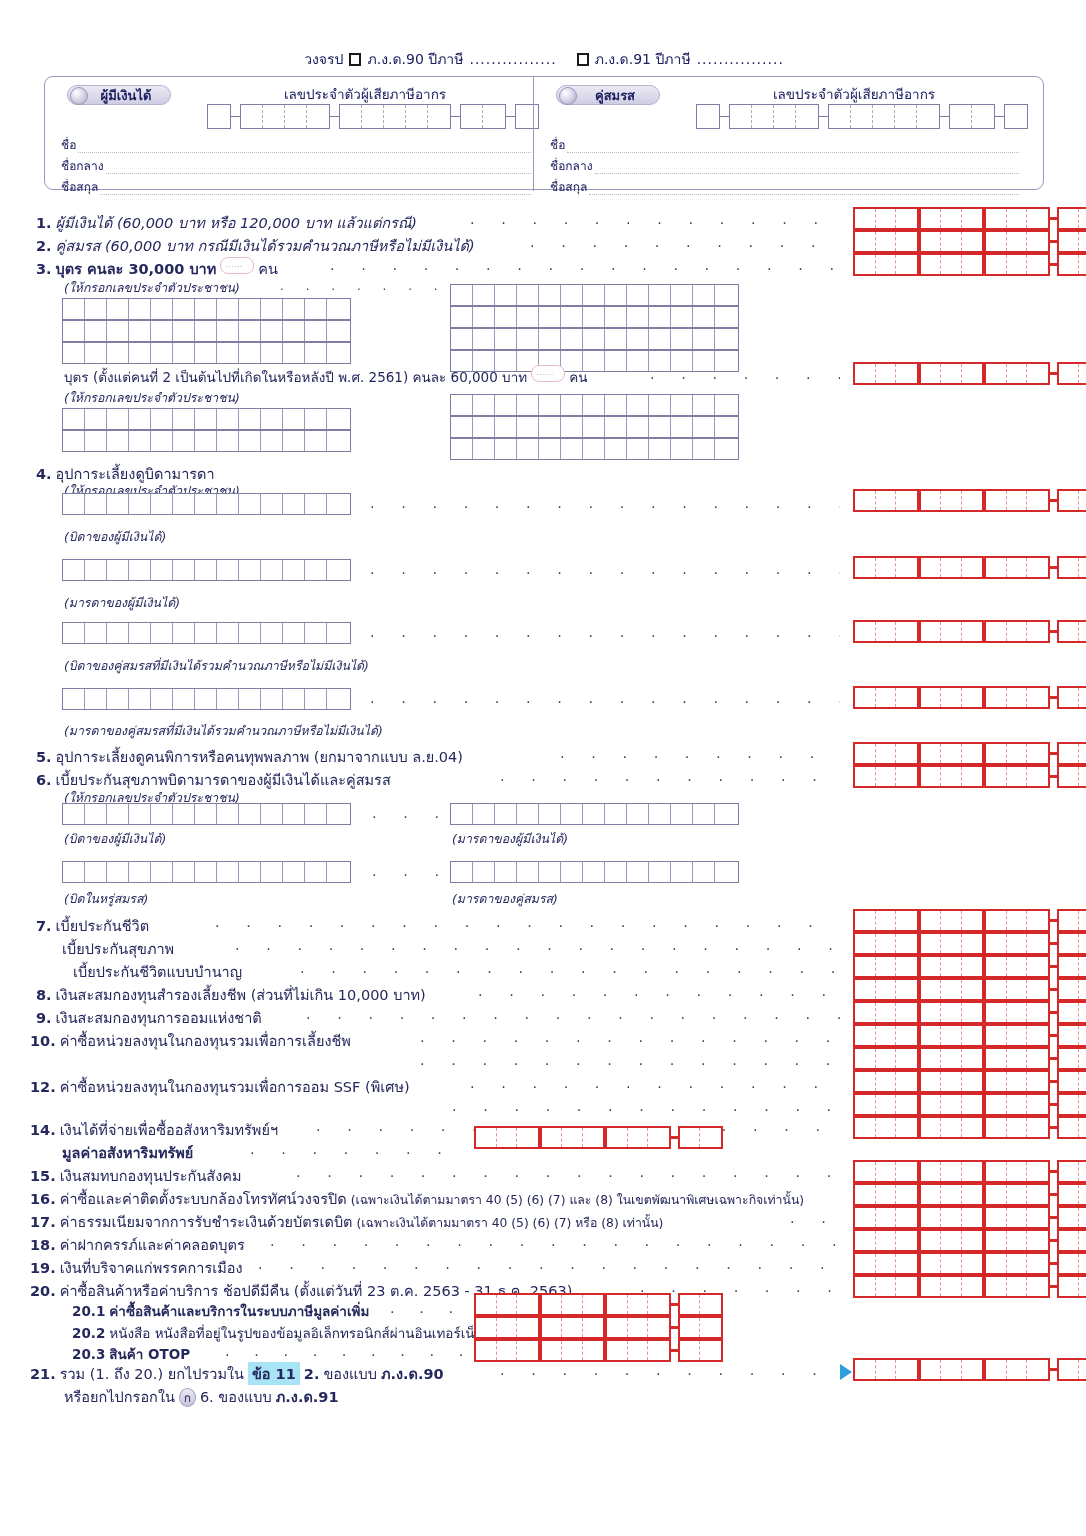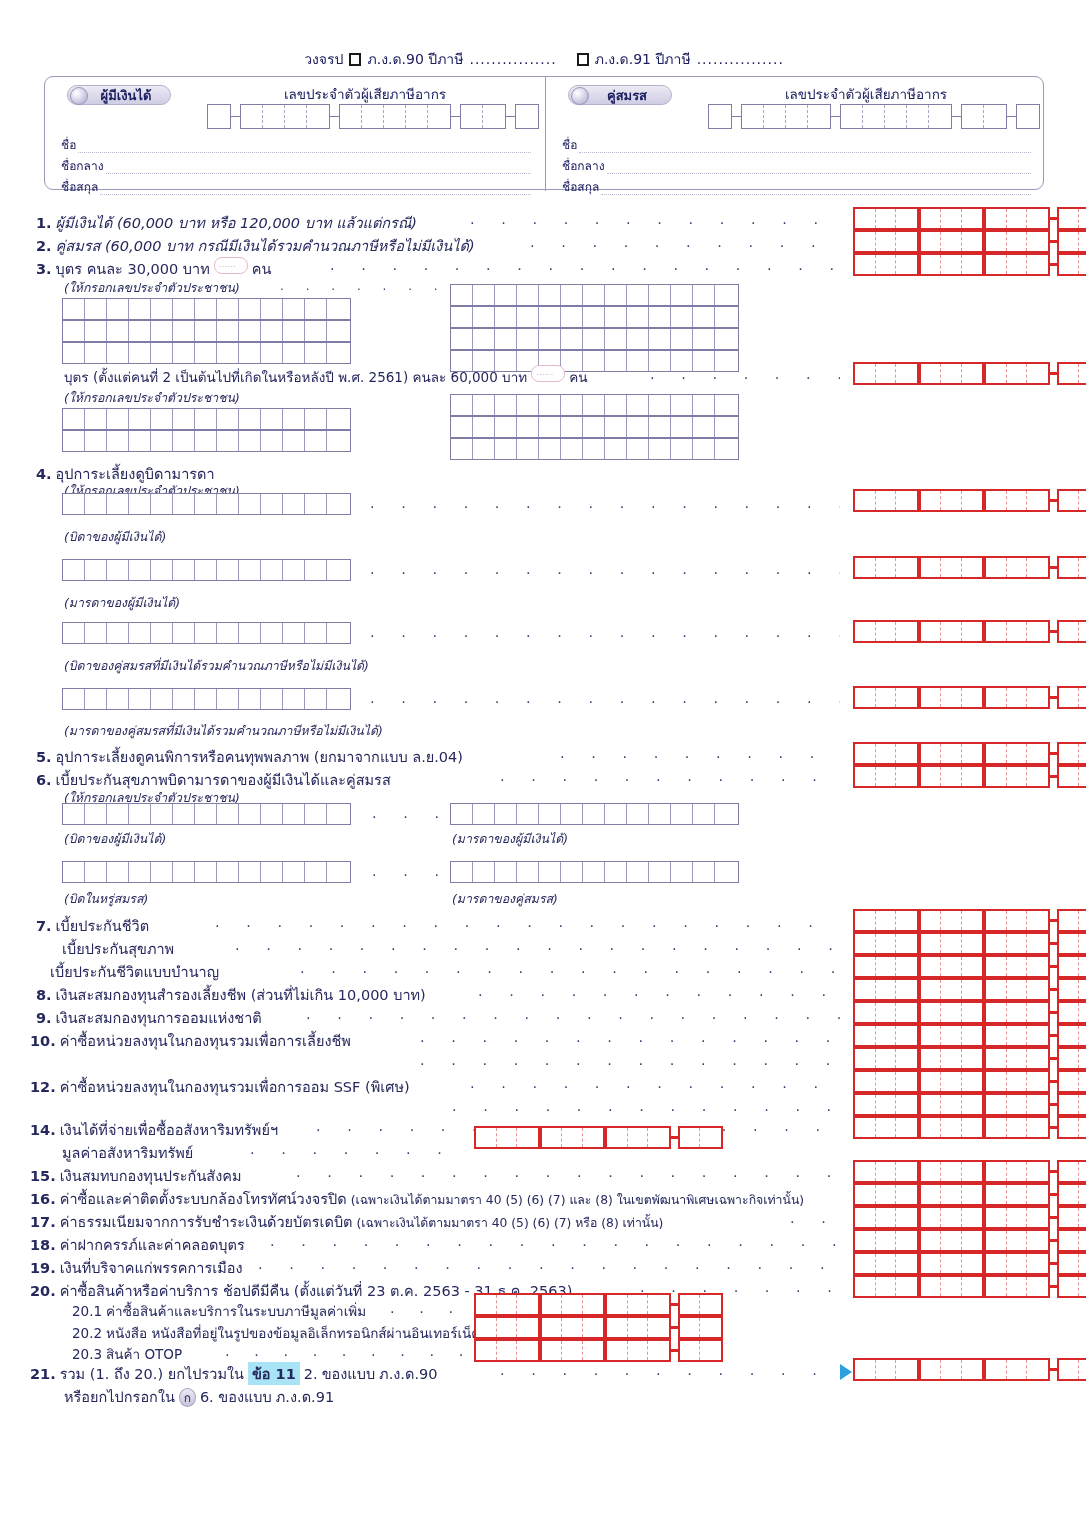--- a/index.html
+++ b/index.html
@@ -36,21 +36,21 @@
   }
   .dotline { letter-spacing:1px; }
 
   
   .hdrpanel {
     position:absolute; left:44px; top:76px; width:1000px; height:114px;
     border:1.5px solid #9b99bb; border-radius:9px; background:#fff;
   }
   .hdrhalf { position:absolute; top:0; width:500px; height:114px; }
   .hdrhalf.left { left:0; }
-  .hdrhalf.right { left:500px; border-left:1.5px solid #9b99bb;padding-left:20px; }
+  .hdrhalf.right { left:488px; border-left:1.5px solid #9b99bb;padding-left:20px; }
 
   .pill {
     position:absolute; left:22px; top:8px;
     height:20px; min-width:104px; padding:0 12px 0 26px;
     background:linear-gradient(to bottom,#eceaf4,#cfcde3);
     border-radius:11px; border:1px solid #b4b2cc;
     display:flex; align-items:center; justify-content:center;
     font-size:13px; font-weight:bold; color:#1d2060;
   }
   .pill .orb {
@@ -80,21 +80,21 @@
     flex:1; border-bottom:1.5px dotted #b9b7cf; height:12px; margin-bottom:1px;
   }
 
   
   .itm {
     position:absolute; display:flex; align-items:baseline; gap:4px;
     font-size:14.5px; color:#25285c; white-space:nowrap;
   }
   .num { font-weight:bold; }
   .ital { font-style:italic; }
-  .bld { font-weight:normal; }
+  .bld { font-weight:bold; }
   .sm { font-size:12.3px; }
   .leaders {
     position:absolute; font-size:14.5px; color:#3a3d70; letter-spacing:11px;
     white-space:nowrap; overflow:hidden;
   }
 
   .pinkblank {
     display:inline-block; width:34px; height:17px;
     border:1.5px solid #e8b9cd; border-radius:8px; background:#fff;
     vertical-align:-3px; position:relative;
@@ -656,21 +656,21 @@
     <span class="num">7.</span>
     <span>เบี้ยประกันชีวิต</span>
   </div>
   <div class="leaders" style="left:215px; top:914px; width:625px;">. . . . . . . . . . . . . . . . . . . . . . . . . . . . . . . . . . .</div>
 
   <div class="itm" style="left:62px; top:937px;">
     <span>เบี้ยประกันสุขภาพ</span>
   </div>
   <div class="leaders" style="left:235px; top:937px; width:605px;">. . . . . . . . . . . . . . . . . . . . . . . . . . . . . . . . . .</div>
 
-  <div class="itm" style="left:50px; top:960px;align-items:flex-end;">
+  <div class="itm" style="left:73px; top:960px;align-items:flex-end;">
     <span>เบี้ยประกันชีวิตแบบบำนาญ</span>
   </div>
   <div class="leaders" style="left:300px; top:960px; width:540px;">. . . . . . . . . . . . . . . . . . . . . . . . . . . . . .</div>
 
   <div class="itm" style="left:36px; top:983px;">
     <span class="num">8.</span>
     <span>เงินสะสมกองทุนสำรองเลี้ยงชีพ (ส่วนที่ไม่เกิน 10,000 บาท)</span>
   </div>
   <div class="leaders" style="left:478px; top:983px; width:362px;">. . . . . . . . . . . . . . . . . . . .</div>
 

